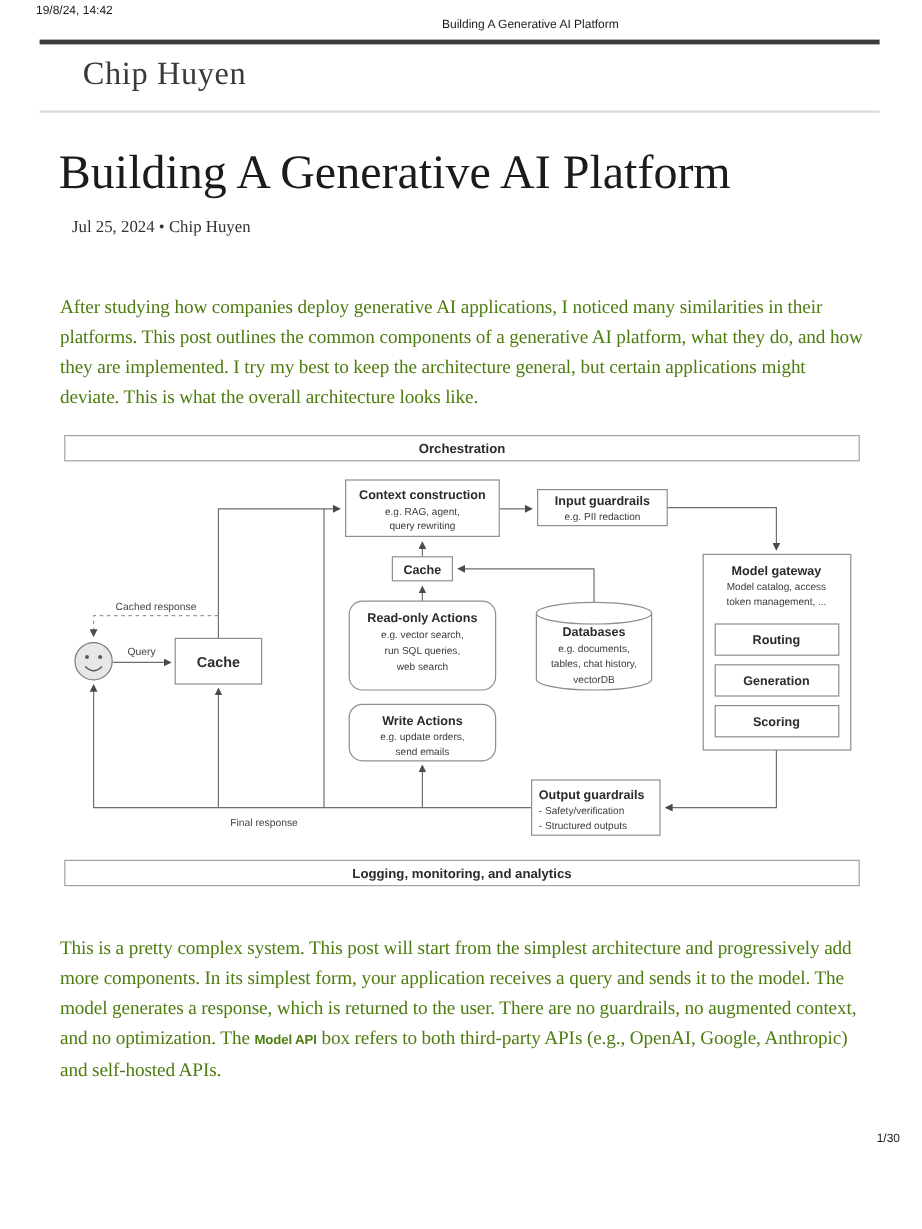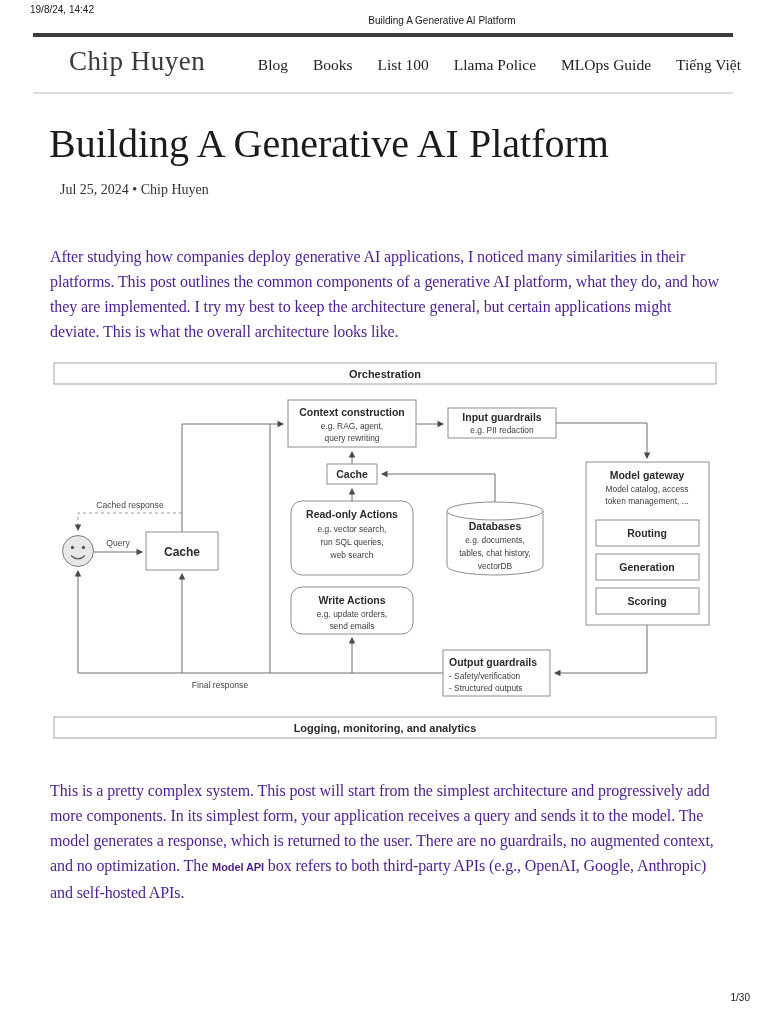--- a/index.html
+++ b/index.html
@@ -6,33 +6,33 @@
   body{
     width:768px;height:1024px;position:relative;background:#ffffff;
     font-family:"Liberation Serif", serif;color:#1c1c1c;overflow:hidden;
   }
   .abs{position:absolute;}
   
   .print-meta{font-family:"Liberation Sans", sans-serif;font-size:10px;color:#1a1a1a;}
   #print-date{left:30px;top:4px;}
   #print-title{left:362px;top:15px;width:160px;text-align:center;}
   #print-url{left:28px;top:1047px;}
-  #print-page{right:18px;top:992px;}
+  #print-page{right:18px;top:944px;}
   
   #top-rule{left:33px;top:33px;width:700px;height:4px;background:#3b3b3b;}
   #header-rule{left:33px;top:92px;width:700px;height:2px;background:#dcdcdc;}
   
   #site-header{left:50px;top:46px;width:672px;display:flex;align-items:baseline;margin-left:19px;}
   #logo{font-size:27px;color:#3a3a3a;letter-spacing:.5px;text-decoration:none;}
   #main-nav{margin-left:auto;display:flex;gap:25px;}
   #main-nav span{font-size:15.5px;color:#222;cursor:pointer;}
   
   #article-title{left:49px;top:120px;width:680px;font-size:40px;color:#1b1b1b;font-weight:normal;margin:0;}
   #article-meta{left:50px;top:182px;font-size:14px;color:#333;margin-left:10px;}
-  .para{left:50px;width:674px;font-size:16px;line-height:25px;color:#4c1d95;letter-spacing:-0.1px;}
+  .para{left:50px;width:674px;font-size:16px;line-height:25px;color:#4d7c0f;letter-spacing:-0.1px;}
   #para-1{top:228px;}
   #para-2{top:762px;}
   .bold-inline{font-weight:bold;font-family:"Liberation Sans", sans-serif;font-size:11px;}
   
   #diagram{left:50px;top:358px;width:670px;height:387px;}
   svg text{font-family:"Liberation Sans","DejaVu Sans",sans-serif;fill:#2b2b2b;}
   .bx{fill:#ffffff;stroke:#8e8e8e;stroke-width:1;}
   .bar{fill:#ffffff;stroke:#a3a3a3;stroke-width:1;}
   .ln{fill:none;stroke:#6e6e6e;stroke-width:1;}
   .lnd{fill:none;stroke:#9a9a9a;stroke-width:1;stroke-dasharray:3 3;}
@@ -45,28 +45,20 @@
 </head>
 <body>
 
 <div class="abs print-meta" id="print-date">19/8/24, 14:42</div>
 <div class="abs print-meta" id="print-title">Building A Generative AI Platform</div>
 
 <div class="abs" id="top-rule"></div>
 
 <div class="abs" id="site-header">
   <span id="logo">Chip Huyen</span>
-  <nav id="main-nav">
-    <span>Blog</span>
-    <span>Books</span>
-    <span>List 100</span>
-    <span>Llama Police</span>
-    <span>MLOps Guide</span>
-    <span>Tiếng Việt</span>
-  </nav>
 </div>
 
 <div class="abs" id="header-rule"></div>
 
 <h1 class="abs" id="article-title">Building A Generative AI Platform</h1>
 <div class="abs" id="article-meta">Jul 25, 2024 • Chip Huyen</div>
 
 <p class="abs para" id="para-1">After studying how companies deploy generative AI applications, I noticed many similarities in their platforms. This post outlines the common components of a generative AI platform, what they do, and how they are implemented. I try my best to keep the architecture general, but certain applications might deviate. This is what the overall architecture looks like.</p>
 
 <div class="abs" id="diagram">

